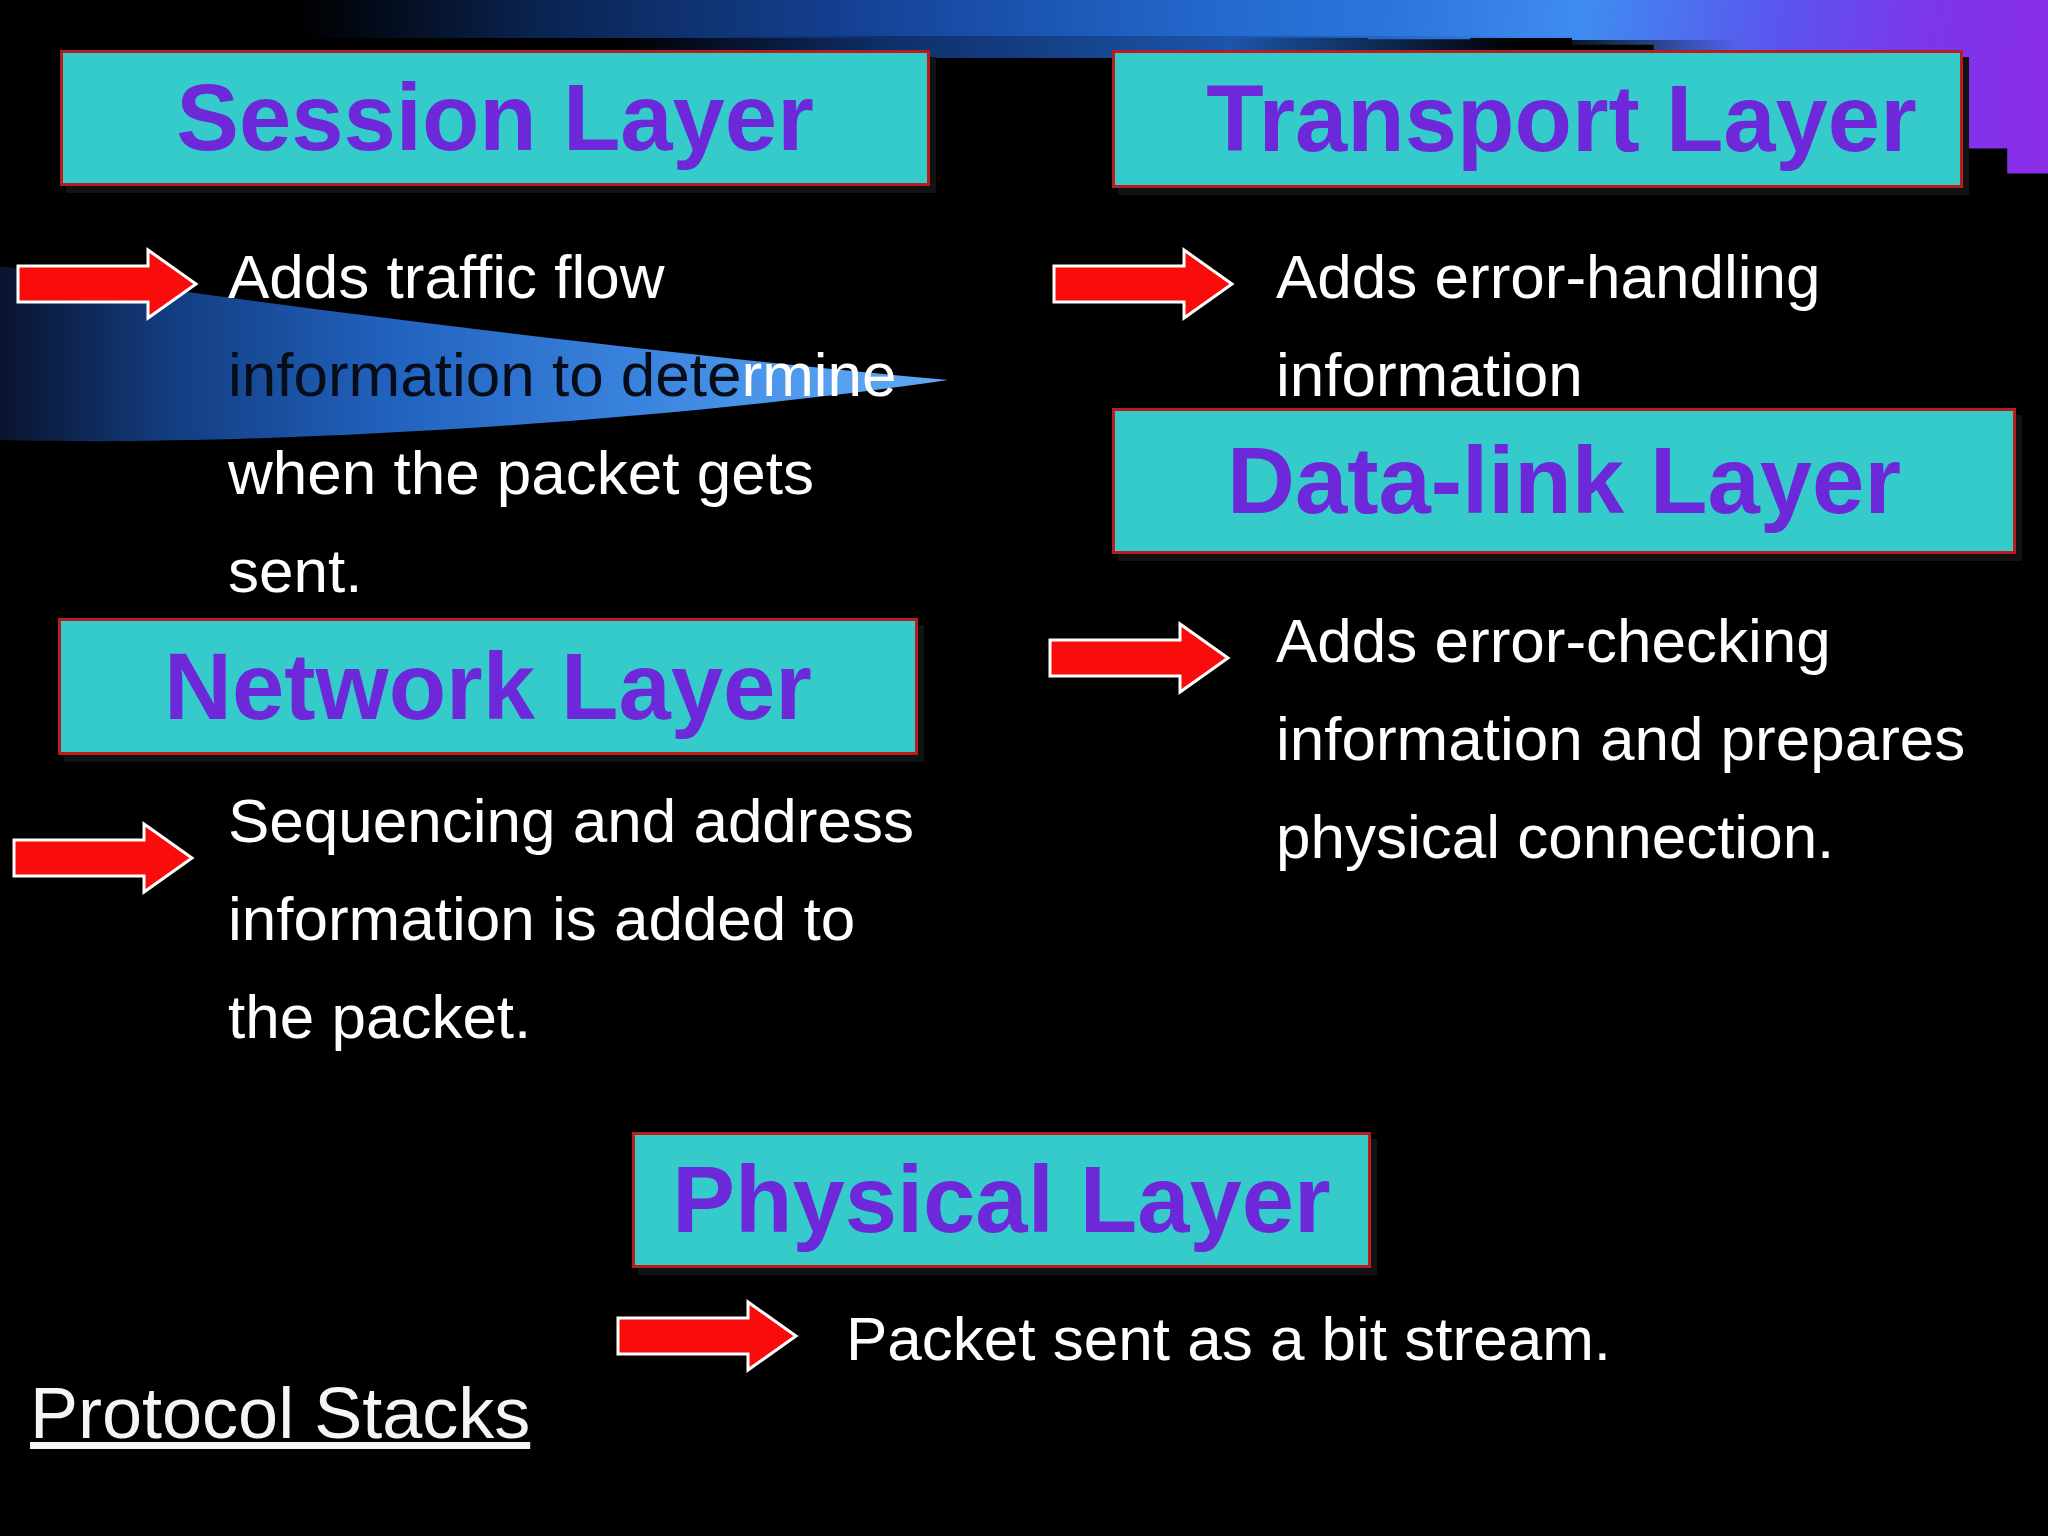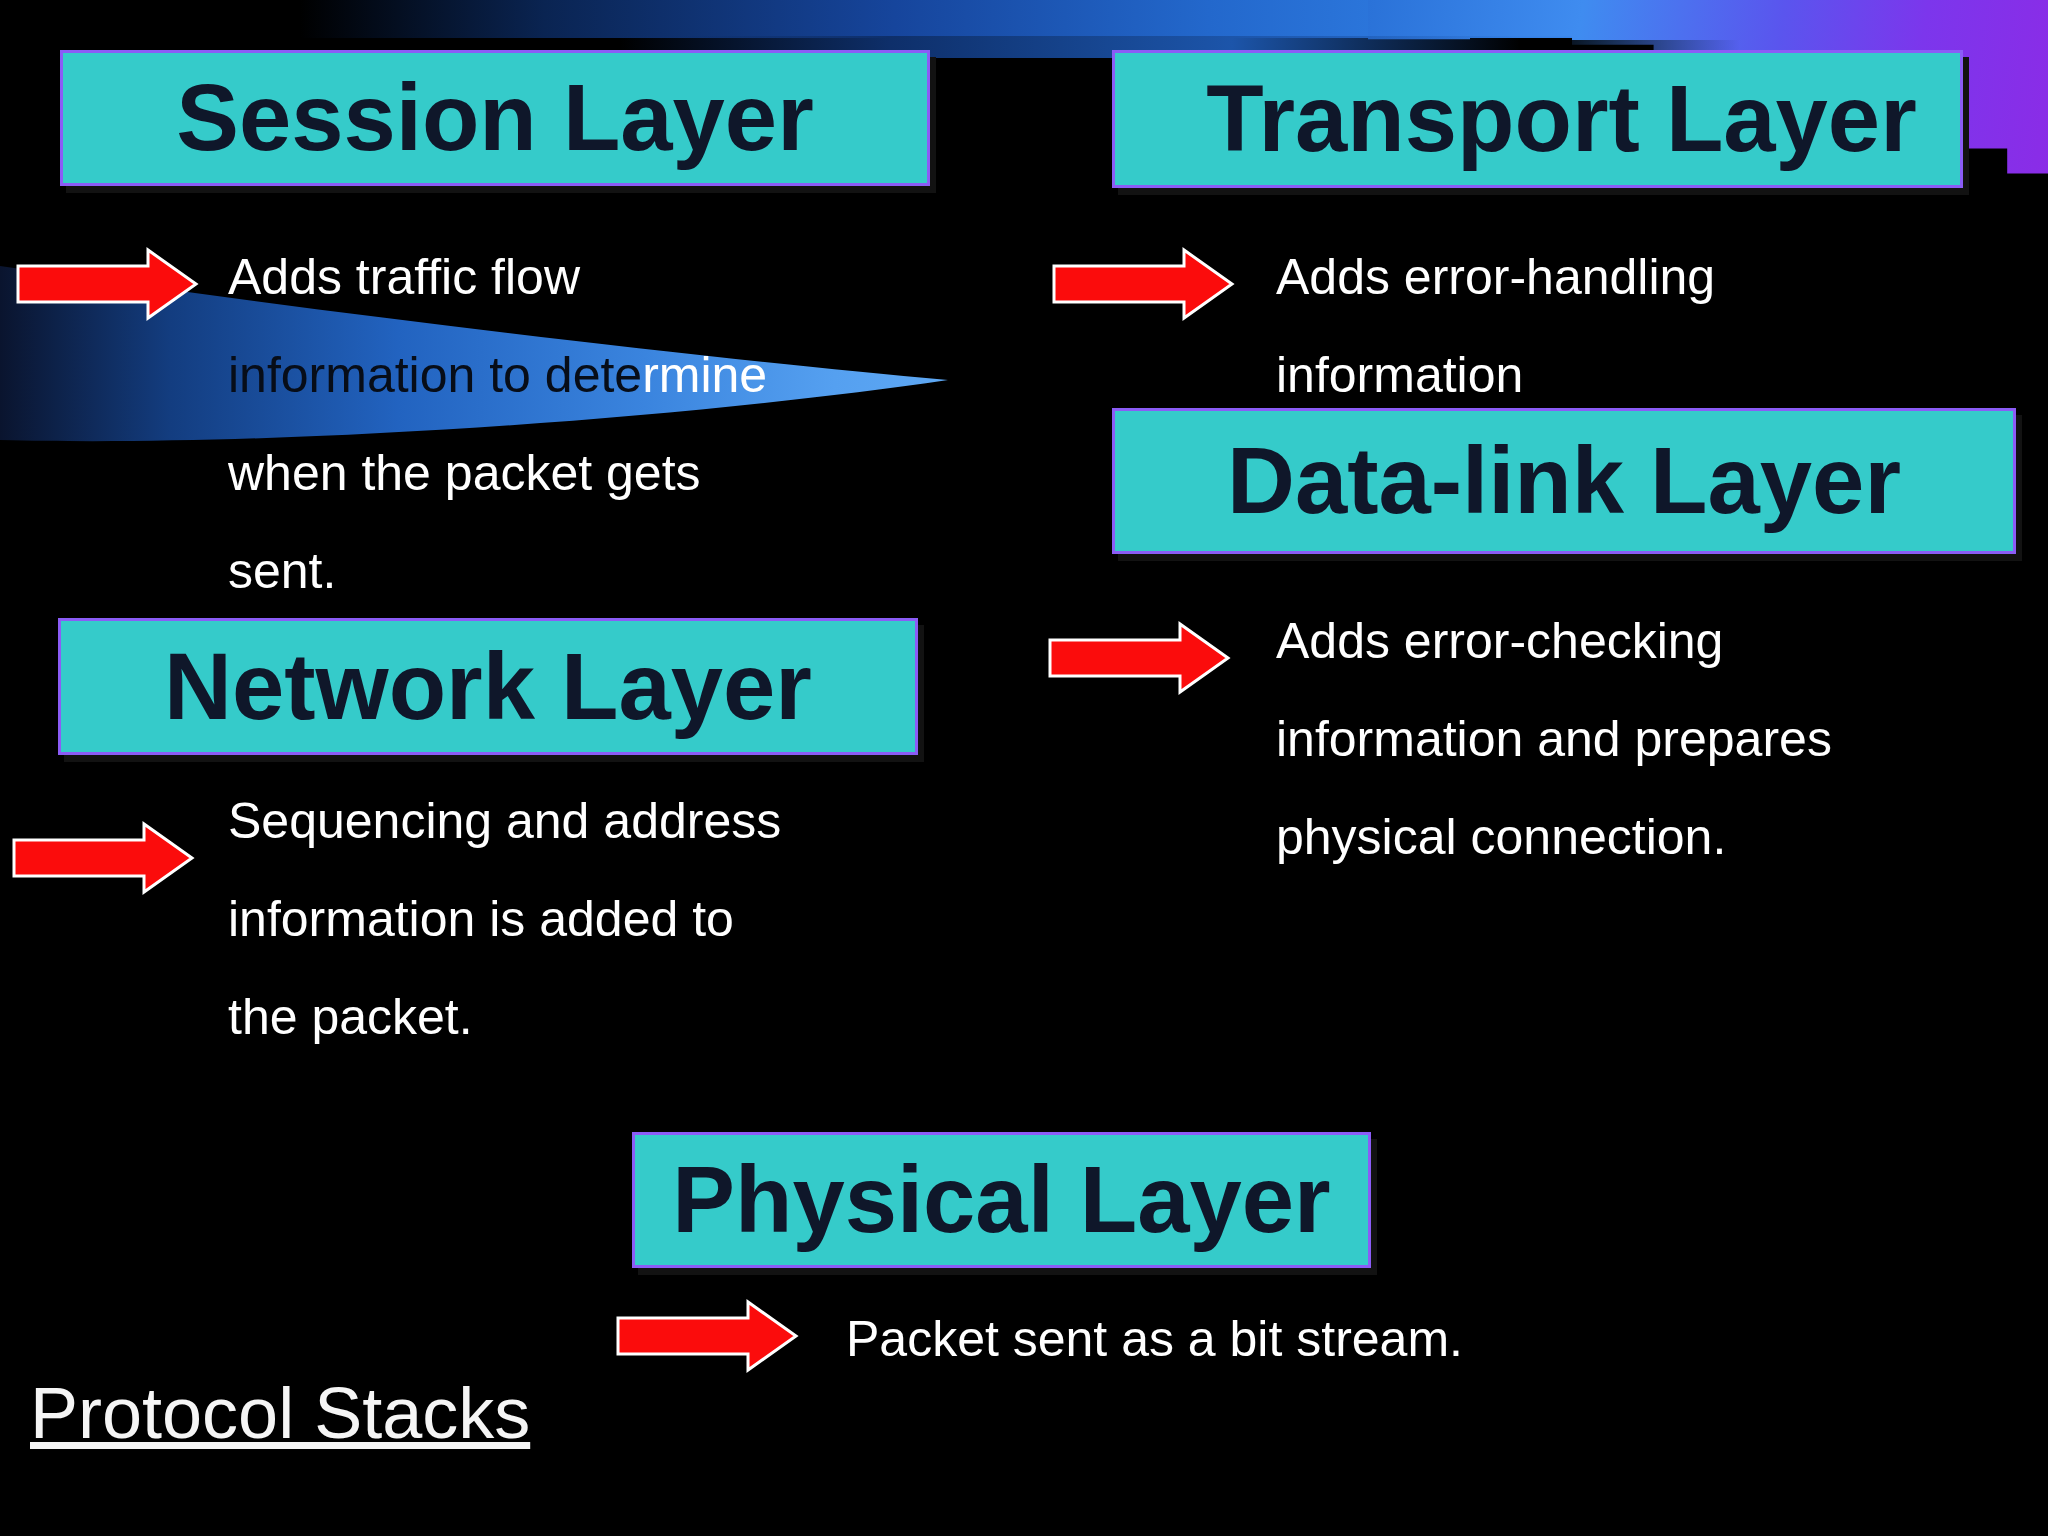--- a/index.html
+++ b/index.html
@@ -24,32 +24,32 @@
       80% 38%,72% 38%,72% 31%,63% 31%,63% 25%,53% 25%,53% 20%,42% 20%,42% 16%,
       30% 16%,30% 13%,15% 13%,15% 14%,0% 14%);
   }
   .corner-slit1{position:absolute;left:1300px;top:40px;width:440px;height:30px;
     background:linear-gradient(90deg,#000 55%,rgba(0,0,0,0) 100%);}
   .corner-slit2{position:absolute;left:1430px;top:86px;width:380px;height:28px;
     background:linear-gradient(90deg,#000 40%,rgba(0,0,0,0) 100%);}
   .swoosh{position:absolute;left:0;top:250px;width:960px;height:200px;}
   
   .layerbox{
-    position:absolute;background:#35cbca;border:3px solid #8b5cf6;
+    position:absolute;background:#35cbca;border:3px solid #b91c1c;
     box-sizing:border-box;display:flex;align-items:center;justify-content:center;
-    color:#0f172a;font-weight:bold;font-size:94px;letter-spacing:0;
+    color:#6d28d9;font-weight:bold;font-size:94px;letter-spacing:0;
     box-shadow:6px 7px 0 #121212;
   }
   .box-session  {left:60px;  top:50px;  width:870px;height:136px;}
   .box-transport{left:1112px;top:50px;  width:851px;height:138px;padding-left:48px;}
   .box-datalink {left:1112px;top:408px; width:904px;height:146px;}
   .box-network  {left:58px;  top:618px; width:860px;height:137px;}
   .box-physical {left:632px; top:1132px;width:739px;height:136px;}
   
-  .body-text{position:absolute;color:#ffffff;font-size:50px;line-height:98px;font-weight:400;}
+  .body-text{position:absolute;color:#ffffff;font-size:62px;line-height:98px;font-weight:400;}
   .txt-session {left:228px; top:228px; width:880px;}
   .txt-transport{left:1276px;top:228px;width:700px;}
   .txt-datalink{left:1276px;top:592px; width:770px;}
   .txt-network {left:228px; top:772px; width:820px;}
   .txt-physical{left:846px; top:1290px;width:1150px;}
   .dark-on-swoosh{color:#070d18;}
   
   .arrow{position:absolute;width:184px;height:76px;}
   .arr-session  {left:16px;  top:246px;}
   .arr-transport{left:1052px;top:246px;}

